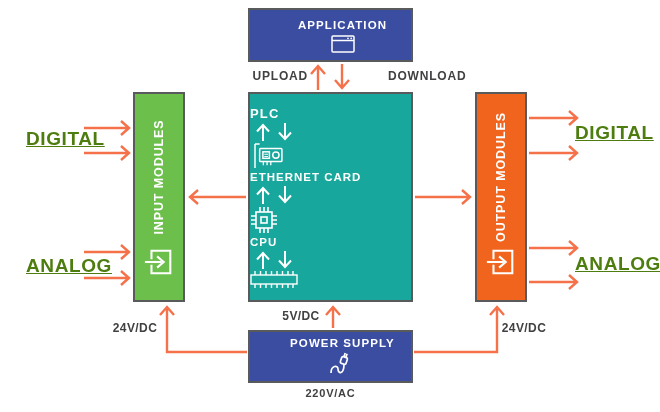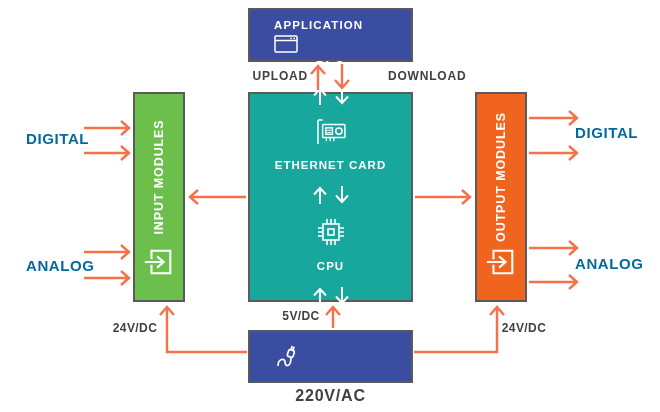--- a/index.html
+++ b/index.html
@@ -3,36 +3,36 @@
 <meta charset="utf-8">
 <style>
   html,body { margin:0; padding:0; background:#ffffff; }
   .canvas { position:relative; width:660px; height:412px; background:#ffffff;
             font-family:"Liberation Sans", sans-serif; overflow:hidden; }
   .box { position:absolute; box-sizing:border-box; border:2px solid #595a5c; color:#fff; }
   .bg-blue { background:#3b4da1; }
   .bg-teal { background:#17a79c; }
   .bg-green { background:#6cbf4b; }
   .bg-orange { background:#f1641e; }
-  .col-center { display:flex; flex-direction:column; align-items:flex-start; justify-content:center;padding-left:24px; }
+  .col-center { display:flex; flex-direction:column; align-items:center; justify-content:center;padding-left:24px; }
   .box-title { font-weight:bold; font-size:11.5px; letter-spacing:1.1px; line-height:14px; }
   .t-big { font-weight:bold; font-size:13px; letter-spacing:1.2px; line-height:15px; }
   .t-sub { font-weight:bold; font-size:11.5px; letter-spacing:1px; line-height:14px; }
-  .stack { height:100%; display:flex; flex-direction:column; align-items:center; justify-content:center; gap:13px; }
+  .stack { height:100%; display:flex; flex-direction:column; justify-content:center; gap:1px; }
   .vlabel-wrap { position:absolute; left:0; right:0; top:0; bottom:40px;
                  display:flex; align-items:center; justify-content:center; }
   .vlabel-wrap span { transform:rotate(-90deg); white-space:nowrap; font-weight:bold;
                       font-size:12.5px; letter-spacing:0.9px; color:#fff; }
   .module-icon { position:absolute; bottom:22px; left:50%; transform:translateX(-50%); }
-  .io-label { position:absolute; font-weight:bold; font-size:15px; color:#0369a1;
-              letter-spacing:0.6px; line-height:17px; }
+  .io-label { position:absolute; font-weight:bold; font-size:19px; color:#4d7c0f;
+              letter-spacing:0.6px; line-height:17px;text-decoration:underline; }
   .volt-label { position:absolute; font-weight:bold; font-size:12px; color:#414042;
                 letter-spacing:0.4px; line-height:13px; }
   .ac-label { position:absolute; left:248px; width:165px; top:387px; text-align:center;
-              font-weight:bold; font-size:16px; color:#414042; letter-spacing:0.8px; }
+              font-weight:bold; font-size:11px; color:#414042; letter-spacing:0.8px; }
   .overlay { position:absolute; left:0; top:0; pointer-events:none; }
   svg { display:block; }
 </style>
 </head>
 <body>
 
 <div class="canvas">
 
   <div class="box bg-blue col-center" style="left:248px; top:8px; width:165px; height:54px; gap:3px;">
     <div class="box-title">APPLICATION</div>
@@ -128,20 +128,21 @@
     <span class="module-icon">
       <svg width="32" height="32" viewBox="0 0 34 34" fill="none" stroke="#fff" stroke-width="2.2">
         <path d="M9,20 V29 H29 V5 H9 V14"></path>
         <path d="M2,17 H20"></path>
         <path d="M15,11 L22,17 L15,23"></path>
       </svg>
     </span>
   </div>
 
   <div class="box bg-blue col-center" style="left:248px; top:330px; width:165px; height:53px; gap:1px;">
+    <div class="box-title">POWER SUPPLY</div>
     <span>
       <svg width="32" height="26" viewBox="0 0 32 26" fill="none" stroke="#fff" stroke-width="1.7">
         <path d="M4,22 C4,14 11,14 11,18 C11,23 17,24 17,13"></path>
         <g transform="rotate(18 17 9)">
           <rect x="14" y="6" width="6" height="7" rx="1.5"></rect>
           <path d="M16,6 V2 M18,6 V2"></path>
         </g>
       </svg>
     </span>
   </div>

